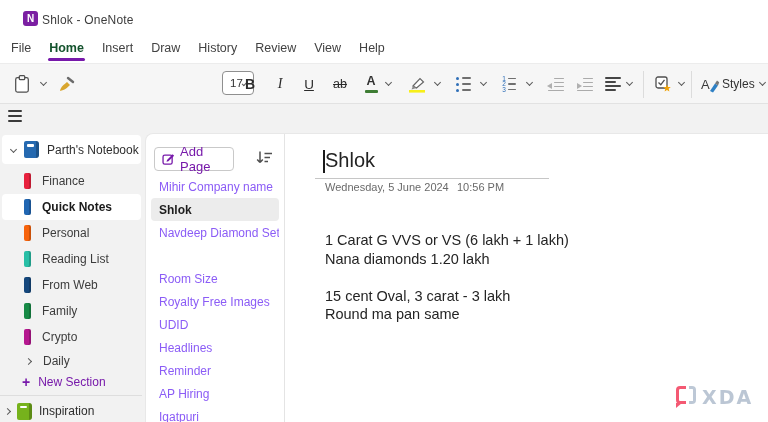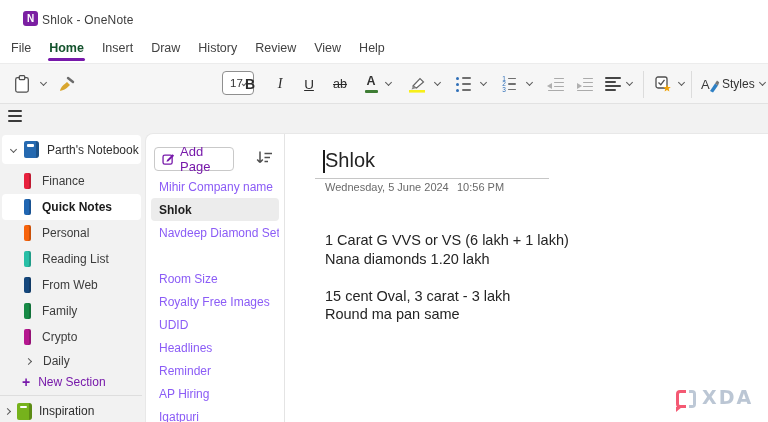--- a/index.html
+++ b/index.html
@@ -96,21 +96,21 @@
   
   .editor { position:absolute; left:139px; top:0; right:0; bottom:0; }
   .page-title { position:absolute; left:40px; top:15px; font-size:20px; color:#232323; }
   .caret { position:absolute; left:38px; top:16px; width:1.5px; height:23px; background:#1a1a1a; }
   .title-rule { position:absolute; left:30px; top:44px; width:234px; height:1px; background:#c6c6c6; }
   .date-text { position:absolute; left:40px; top:47px; font-size:11px; color:#6a6a6a; }
   .time-text { position:absolute; left:172px; top:47px; font-size:11px; color:#6a6a6a; }
   .body-text { position:absolute; left:40px; top:97px; font-size:14.5px; color:#242424; }
   .body-line { height:18.5px; line-height:18.5px; white-space:pre; }
   
-  .watermark { position:absolute; left:676px; top:386px; display:flex; align-items:flex-end; gap:3px; opacity:.95; }
+  .watermark { position:absolute; left:676px; top:386px; display:flex; align-items:flex-start; gap:3px; opacity:.95; }
   .wm-bracket-l { width:10px; height:18px; border:3.5px solid #f4516c; border-right:none;
     border-radius:4px 0 0 4px; position:relative; }
   .wm-bracket-l::after { content:""; position:absolute; left:-3.5px; bottom:-7px; width:0; height:0;
     border-left:6px solid #f4516c; border-bottom:5px solid transparent; }
   .wm-bracket-r { width:7px; height:18px; border:3px solid #bac6d4; border-left:none;
     border-radius:0 4px 4px 0; margin-right:3px; }
   .wm-text { font-size:19px; font-weight:800; color:#b8c4d2; letter-spacing:2px;
     font-family:"DejaVu Sans", sans-serif; }
 </style>
 </head>

